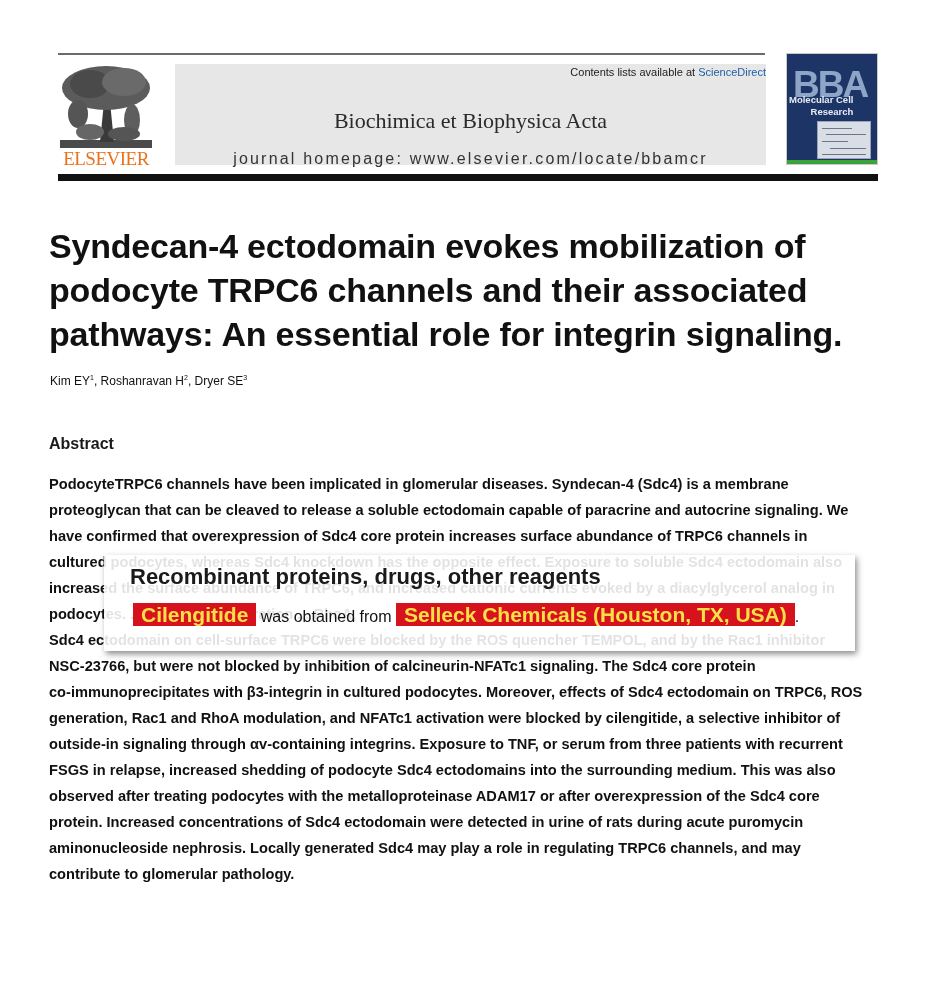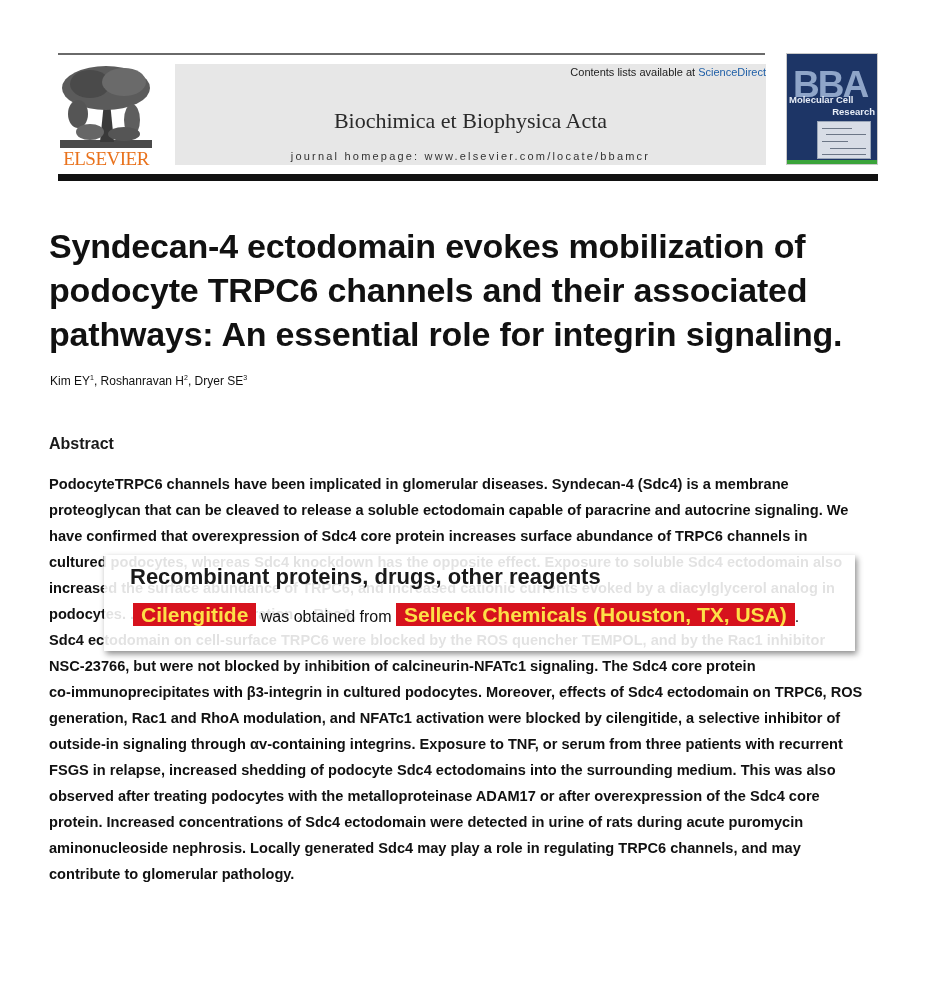--- a/index.html
+++ b/index.html
@@ -11,27 +11,27 @@
   .elsevier-logo { position: absolute; left: 57px; top: 62px; width: 98px; height: 106px; }
   .elsevier-tree { position: absolute; left: 3px; top: 0; width: 92px; height: 86px; }
   .elsevier-word { position: absolute; left: 0; top: 86px; width: 98px; text-align: center;
     font-family: "Liberation Serif", serif; font-size: 19px; color: #e9721c; letter-spacing: -0.5px; }
   .header-band { position: absolute; left: 175px; top: 64px; width: 591px; height: 101px; background: #e7e7e7; }
   .contents-line { position: absolute; left: 0; top: 2px; width: 100%; text-align: right; font-size: 11px; color: #222; }
   .contents-line .sd { color: #1f5fa7; }
   .journal-name { position: absolute; left: 0; top: 32px; width: 100%; text-align: center;
     font-family: "Liberation Serif", serif; font-size: 22px; color: #2a2a2a; margin-top: 12px; }
   .homepage-line { position: absolute; left: 0; top: 86px; width: 100%; text-align: center;
-    font-size: 11px; color: #333; letter-spacing: 2.2px; }
+    font-size: 16px; color: #333; letter-spacing: 2.2px; }
 
   .bba-cover { position: absolute; left: 786px; top: 53px; width: 92px; height: 112px; background: #1d3566;
     border: 1px solid #c9c9c9; overflow: hidden; }
   .bba-big { position: absolute; left: 6px; top: 10px; font-size: 37px; font-weight: bold; color: #8fa5c8; letter-spacing: -2px; }
   .bba-sub1 { position: absolute; left: 2px; top: 40px; width: 88px; text-align: left; font-size: 9.5px; font-weight: bold; color: #e6ecf6; }
-  .bba-sub2 { position: absolute; left: 2px; top: 52px; width: 86px; text-align: right; font-size: 9.5px; font-weight: bold; color: #e6ecf6; }
+  .bba-sub2 { position: absolute; left: 2px; top: 52px; width: 86px; text-align: center; font-size: 9.5px; font-weight: bold; color: #e6ecf6; }
   .bba-figure { position: absolute; left: 30px; top: 67px; width: 54px; height: 38px; background: #d8dde6; border: 1px solid #9aa6b8; }
   .bba-figure i { position: absolute; height: 1px; background: #6c7686; }
   .bba-green { position: absolute; left: 0; bottom: 0; width: 100%; height: 4px; background: #3aa43a; }
 
   .thick-rule { position: absolute; left: 58px; top: 174px; width: 820px; height: 7px; background: #111; }
 
   
   .article-title { position: absolute; left: 49px; top: 224px; width: 870px;
     font-size: 34px; line-height: 44px; font-weight: bold; color: #111; letter-spacing: -0.2px; }
   .authors { position: absolute; left: 50px; top: 374px; font-size: 12px; color: #111; }

